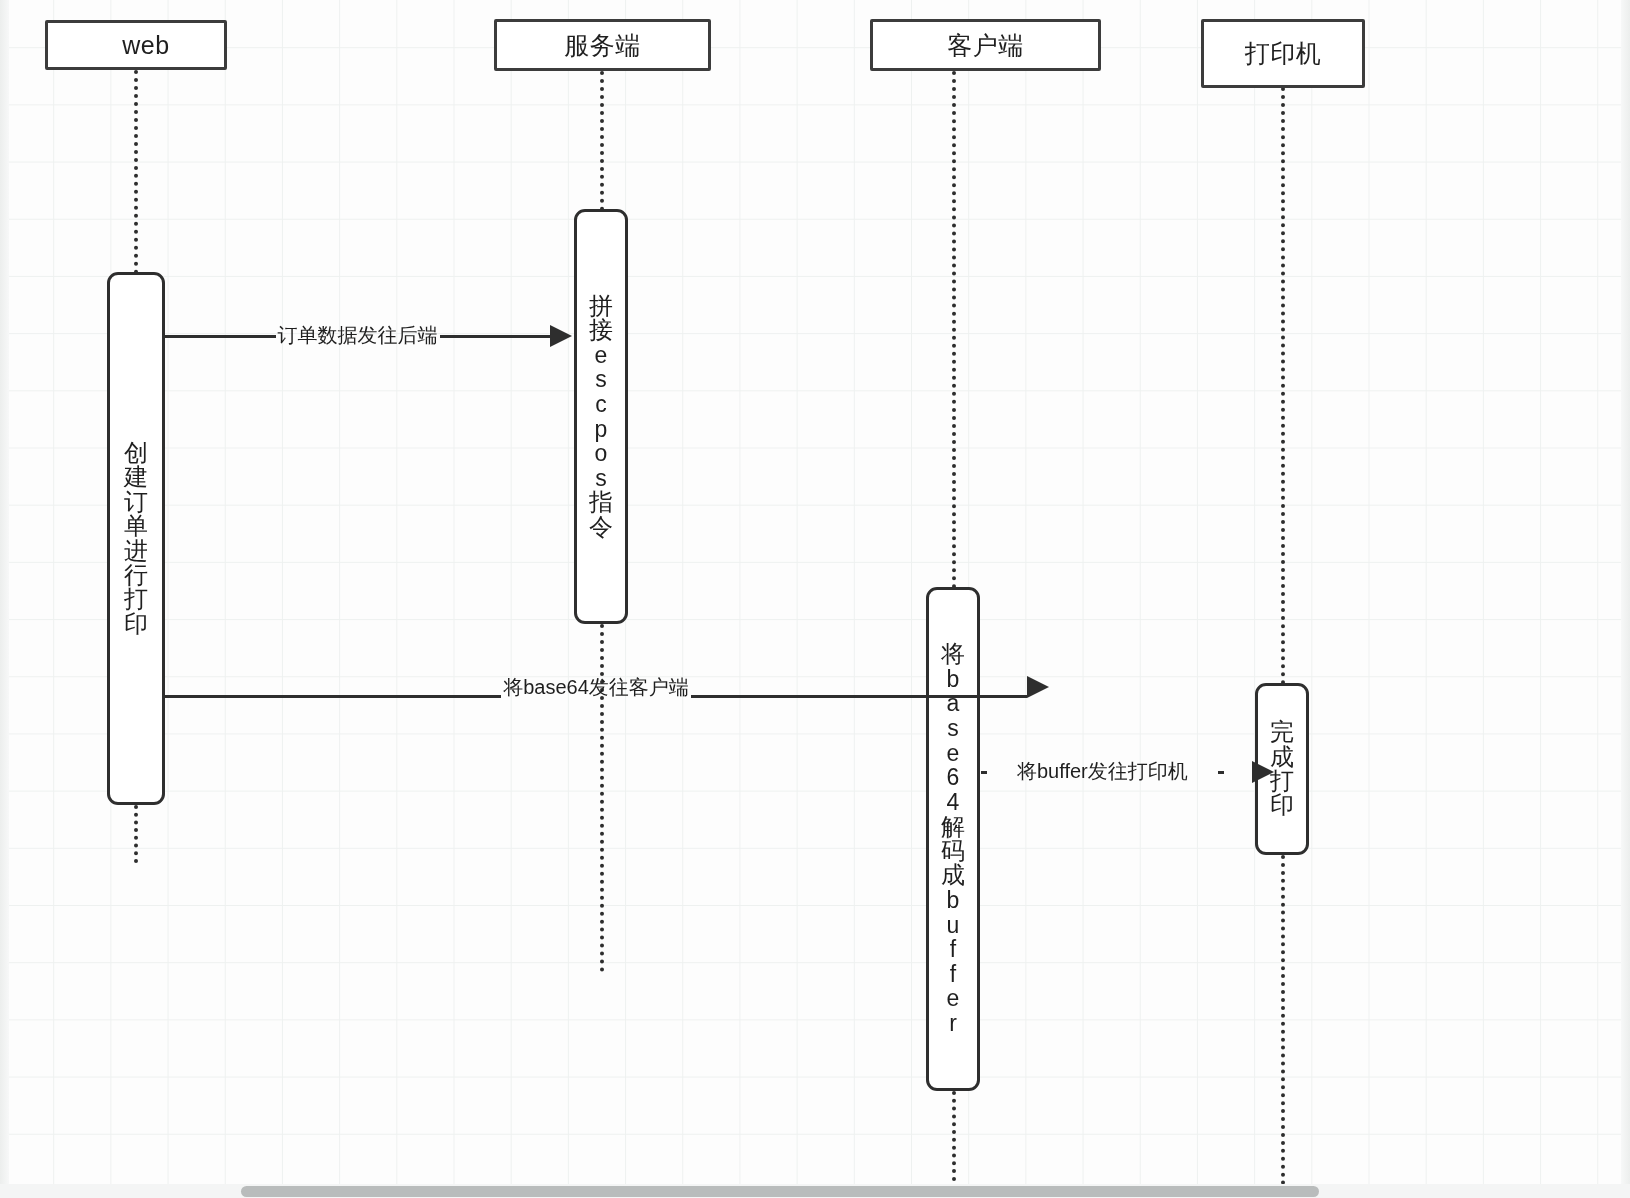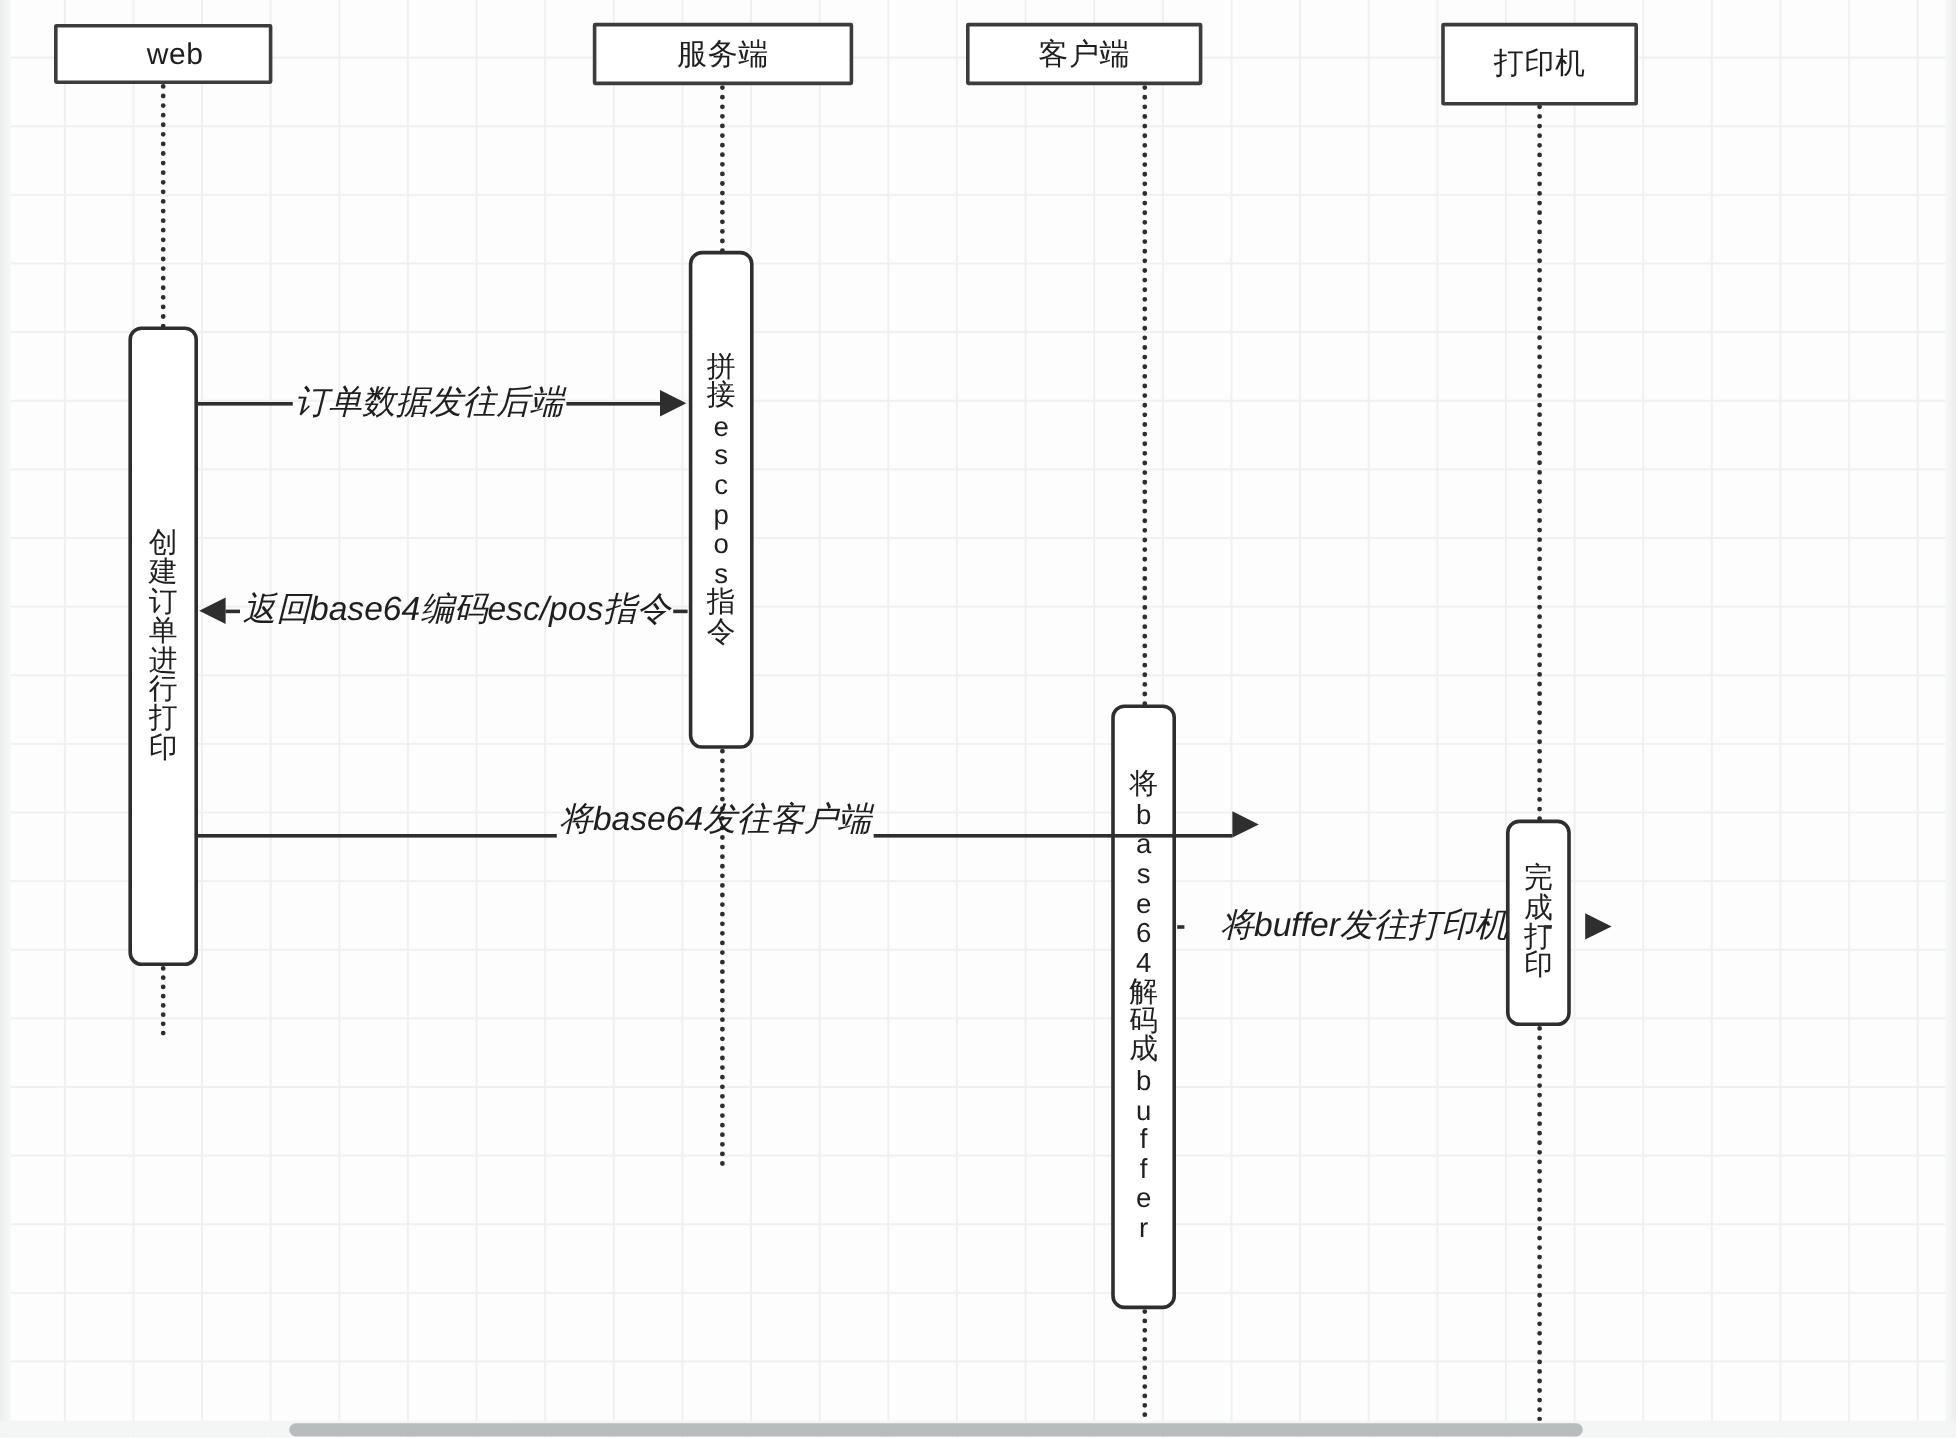--- a/index.html
+++ b/index.html
@@ -101,25 +101,24 @@
   .msg .bar {
     flex: 1 1 auto;
     height: 0;
     border-top: 3.5px solid #2e2e2e;
     min-width: 6px;
   }
   .msg .label {
     flex: 0 0 auto;
     padding: 0 2px;
     color: #1f1f1f;
-    font-size: 28px;
+    font-size: 20px;
     white-space: nowrap;
     line-height: 1;
     transform: translateY(-1px);
-    font-style: italic;
   }
   .arrow-head {
     flex: 0 0 auto;
     width: 0;
     height: 0;
     border-top: 11px solid transparent;
     border-bottom: 11px solid transparent;
   }
   .arrow-head.right { border-left: 22px solid #2e2e2e; }
   .arrow-head.left  { border-right: 22px solid #2e2e2e; }
@@ -161,21 +160,21 @@
     </div>
 
   <div class="actor-box" style="left:45px; top:20px; width:182px; height:50px;padding-left:20px;">
     <span>web</span>
   </div>
 
   <div class="actor-box" style="left:494px; top:19px; width:217px; height:52px;">
     <span>服务端</span>
   </div>
 
-  <div class="actor-box" style="left:805px; top:19px; width:197px; height:52px;">
+  <div class="actor-box" style="left:870px; top:19px; width:231px; height:52px;">
     <span>客户端</span>
   </div>
 
   <div class="actor-box" style="left:1201px; top:19px; width:164px; height:69px;">
     <span>打印机</span>
   </div>
 
   <div class="activation" id="act-0" style="left:107px; top:272px; width:58px; height:533px;">
       <span class="vchar">创</span>
       <span class="vchar">建</span>
@@ -226,26 +225,20 @@
       <span class="vchar">印</span>
     </div>
 
   <div class="msg" style="left:165px; top:321px; width:407px;">
     <span class="bar"></span>
     <span class="label">订单数据发往后端</span>
     <span class="bar"></span>
     <span class="arrow-head right"></span>
   </div>
 
-  <div class="msg" style="left:166px; top:494px; width:407px;">
-    <span class="arrow-head left"></span>
-    <span class="bar"></span>
-    <span class="label">返回base64编码esc/pos指令</span>
-    <span class="bar"></span>
-  </div>
 
   <div class="msg" style="left:165px; top:668px; width:884px;align-items:flex-end;">
     <span class="bar"></span>
     <span class="label">将base64发往客户端</span>
     <span class="bar"></span>
     <span class="arrow-head right"></span>
   </div>
 
   <div class="msg" style="left:981px; top:757px; width:273px;gap:28px;">
     <span class="bar"></span>

